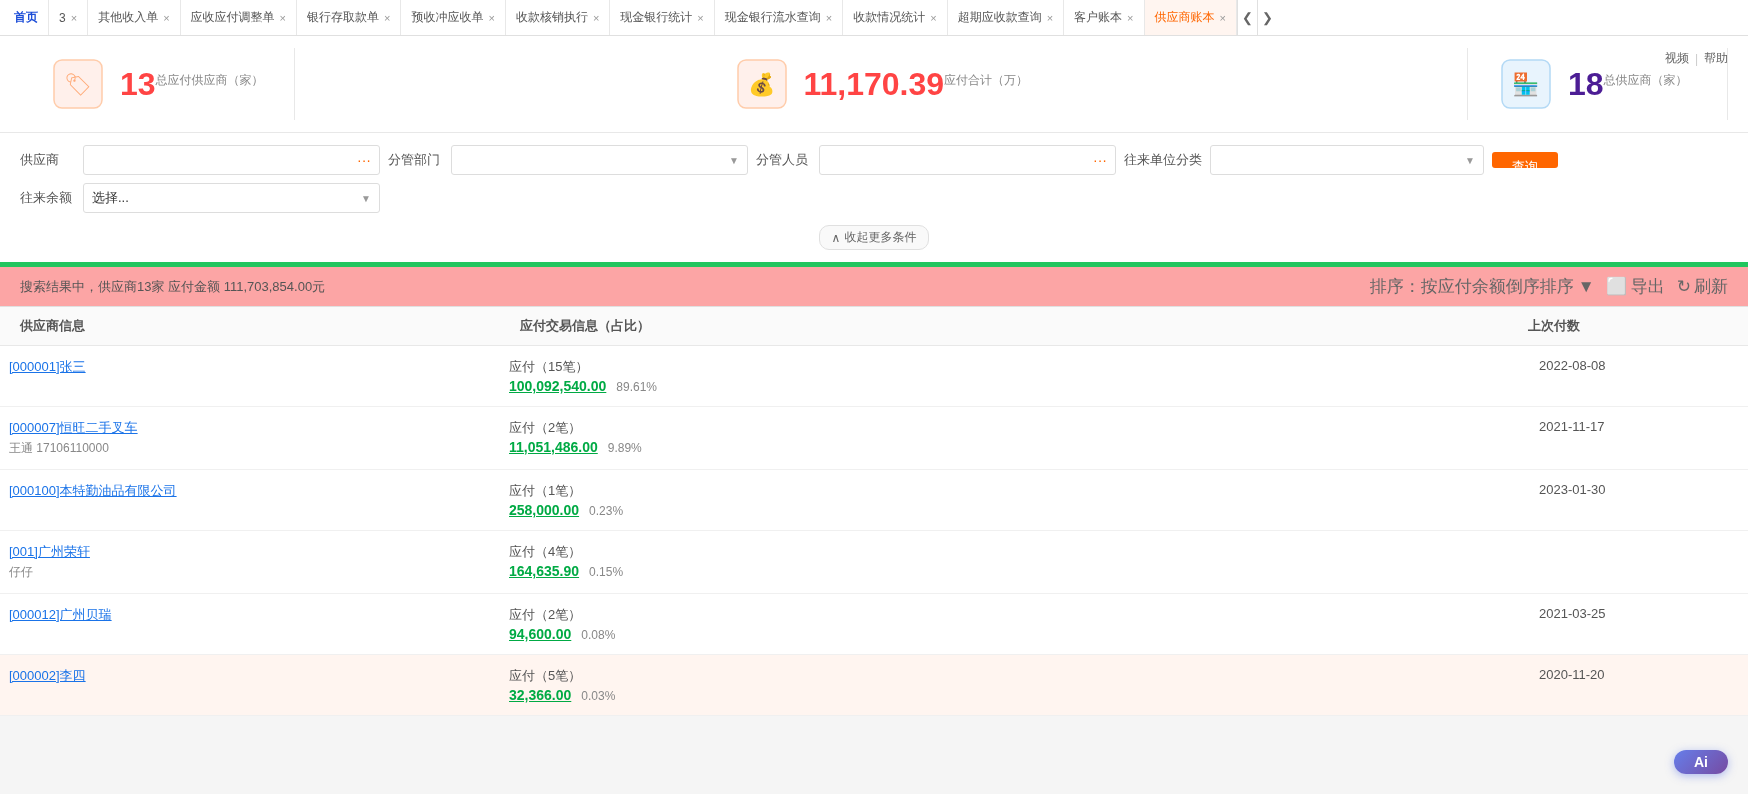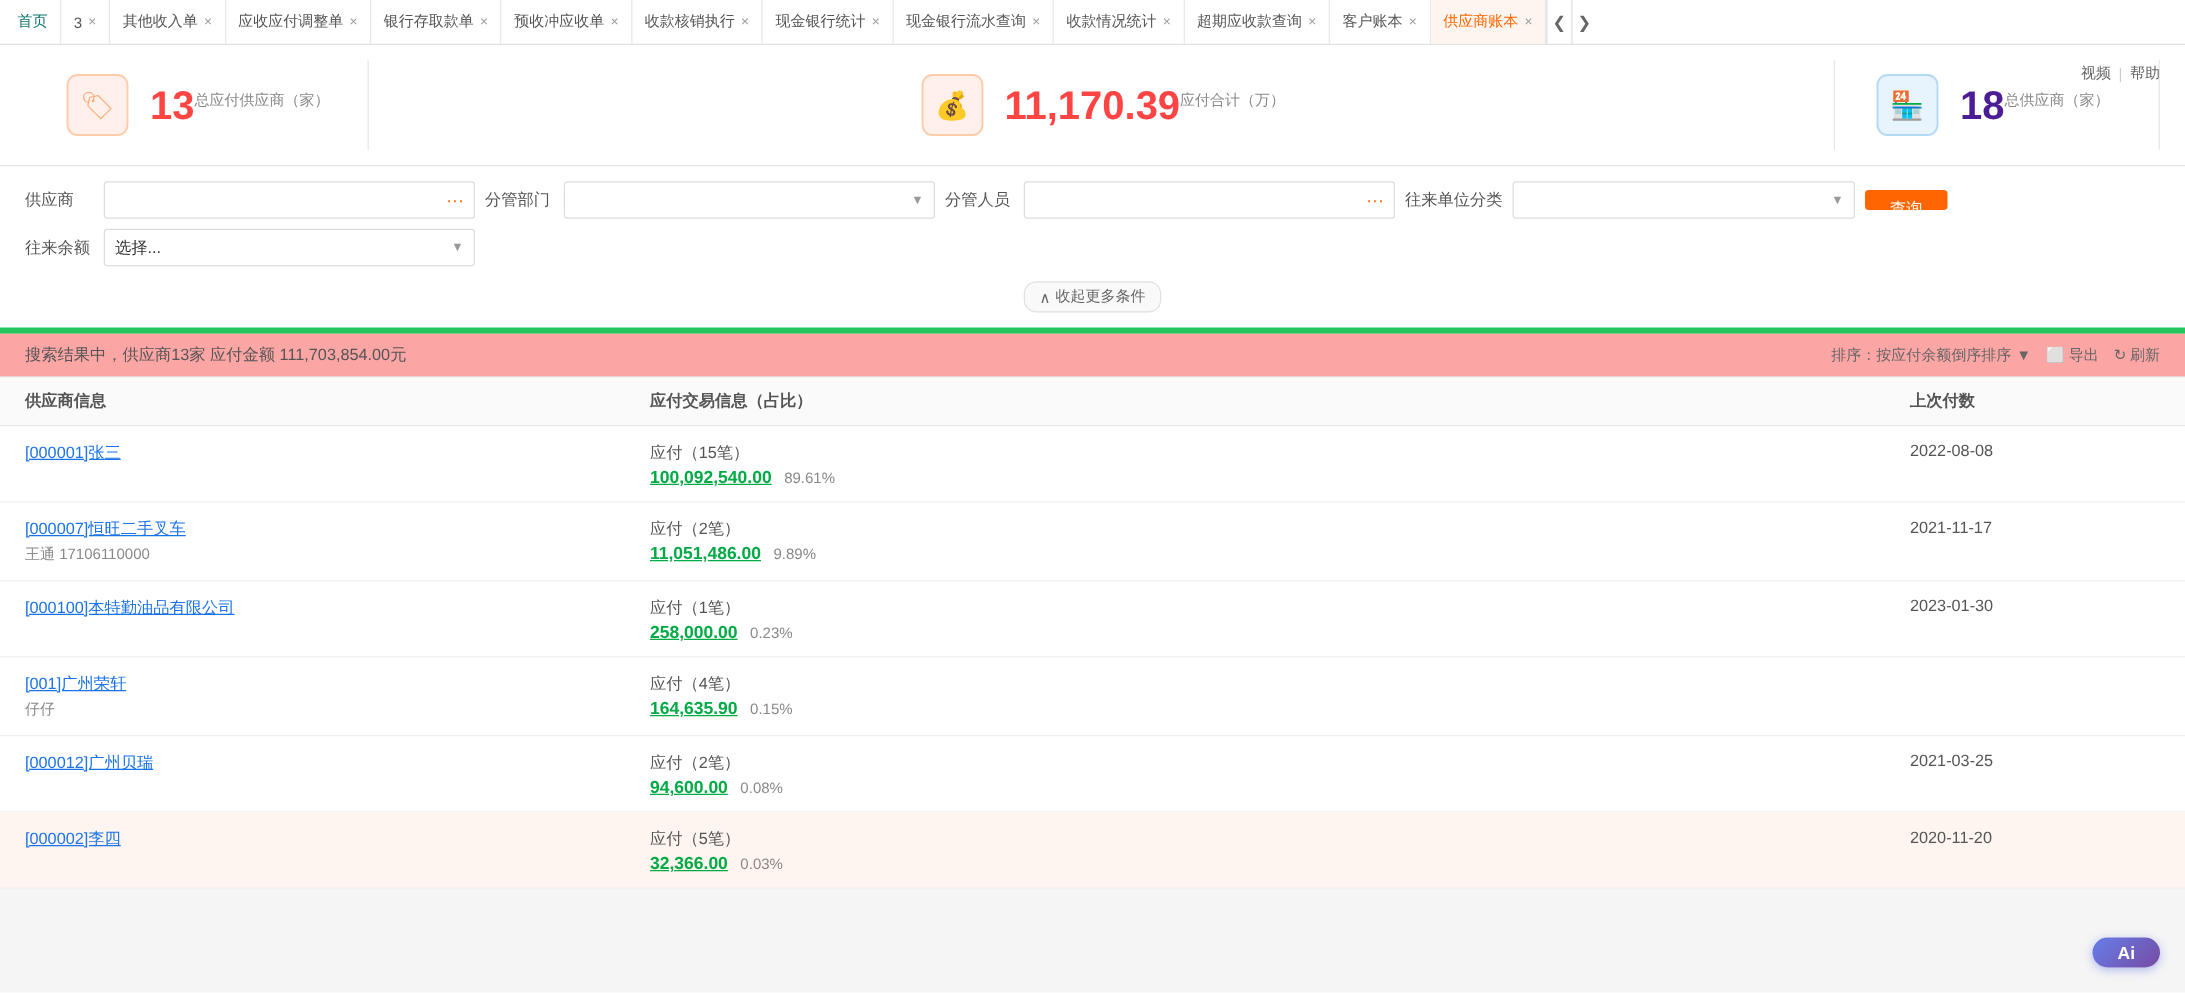--- a/index.html
+++ b/index.html
@@ -27,21 +27,21 @@
       cursor: pointer;
       flex-shrink: 0;
     }
     .nav-tab.active { color: #ff6600; background: #fff5f0; }
     .nav-tab .close-x {
       margin-left: 5px;
       color: #999;
       font-size: 11px;
       cursor: pointer;
     }
-    .nav-tab.home { color: #0f766e; font-weight: normal; }
+    .nav-tab.home { color: #1d4ed8; font-weight: bold; }
     .nav-arrow {
       width: 20px;
       height: 36px;
       display: flex;
       align-items: center;
       justify-content: center;
       cursor: pointer;
       color: #666;
       border-left: 1px solid #e0e0e0;
       flex-shrink: 0;
@@ -193,21 +193,21 @@
       display: flex;
       align-items: center;
       justify-content: space-between;
       border-bottom: 1px solid #e0e0e0;
     }
     .results-info { font-size: 13px; color: #555; }
     .results-actions {
       display: flex;
       align-items: center;
       gap: 12px;
-      font-size: 12px;
+      font-size: 17px;
       color: #666;
     }
     .sort-select {
       display: flex;
       align-items: center;
       gap: 4px;
       cursor: pointer;
     }
     .action-btn {
       display: flex;
@@ -228,21 +228,21 @@
       padding: 10px 20px;
       background: #fafafa;
       border-bottom: 1px solid #e8e8e8;
       font-weight: bold;
       color: #555;
       font-size: 13px;
     }
     .table-row {
       display: grid;
       grid-template-columns: 500px 1fr 200px;
-      padding: 12px 20px;
+      padding: 12px 9px;
       border-bottom: 1px solid #f0f0f0;
       align-items: start;
       min-height: 60px;
       transition: background 0.1s;
     }
     .table-row.highlighted { background: #fff5f0; }
 
     .supplier-link {
       color: #1a73e8;
       text-decoration: underline;

